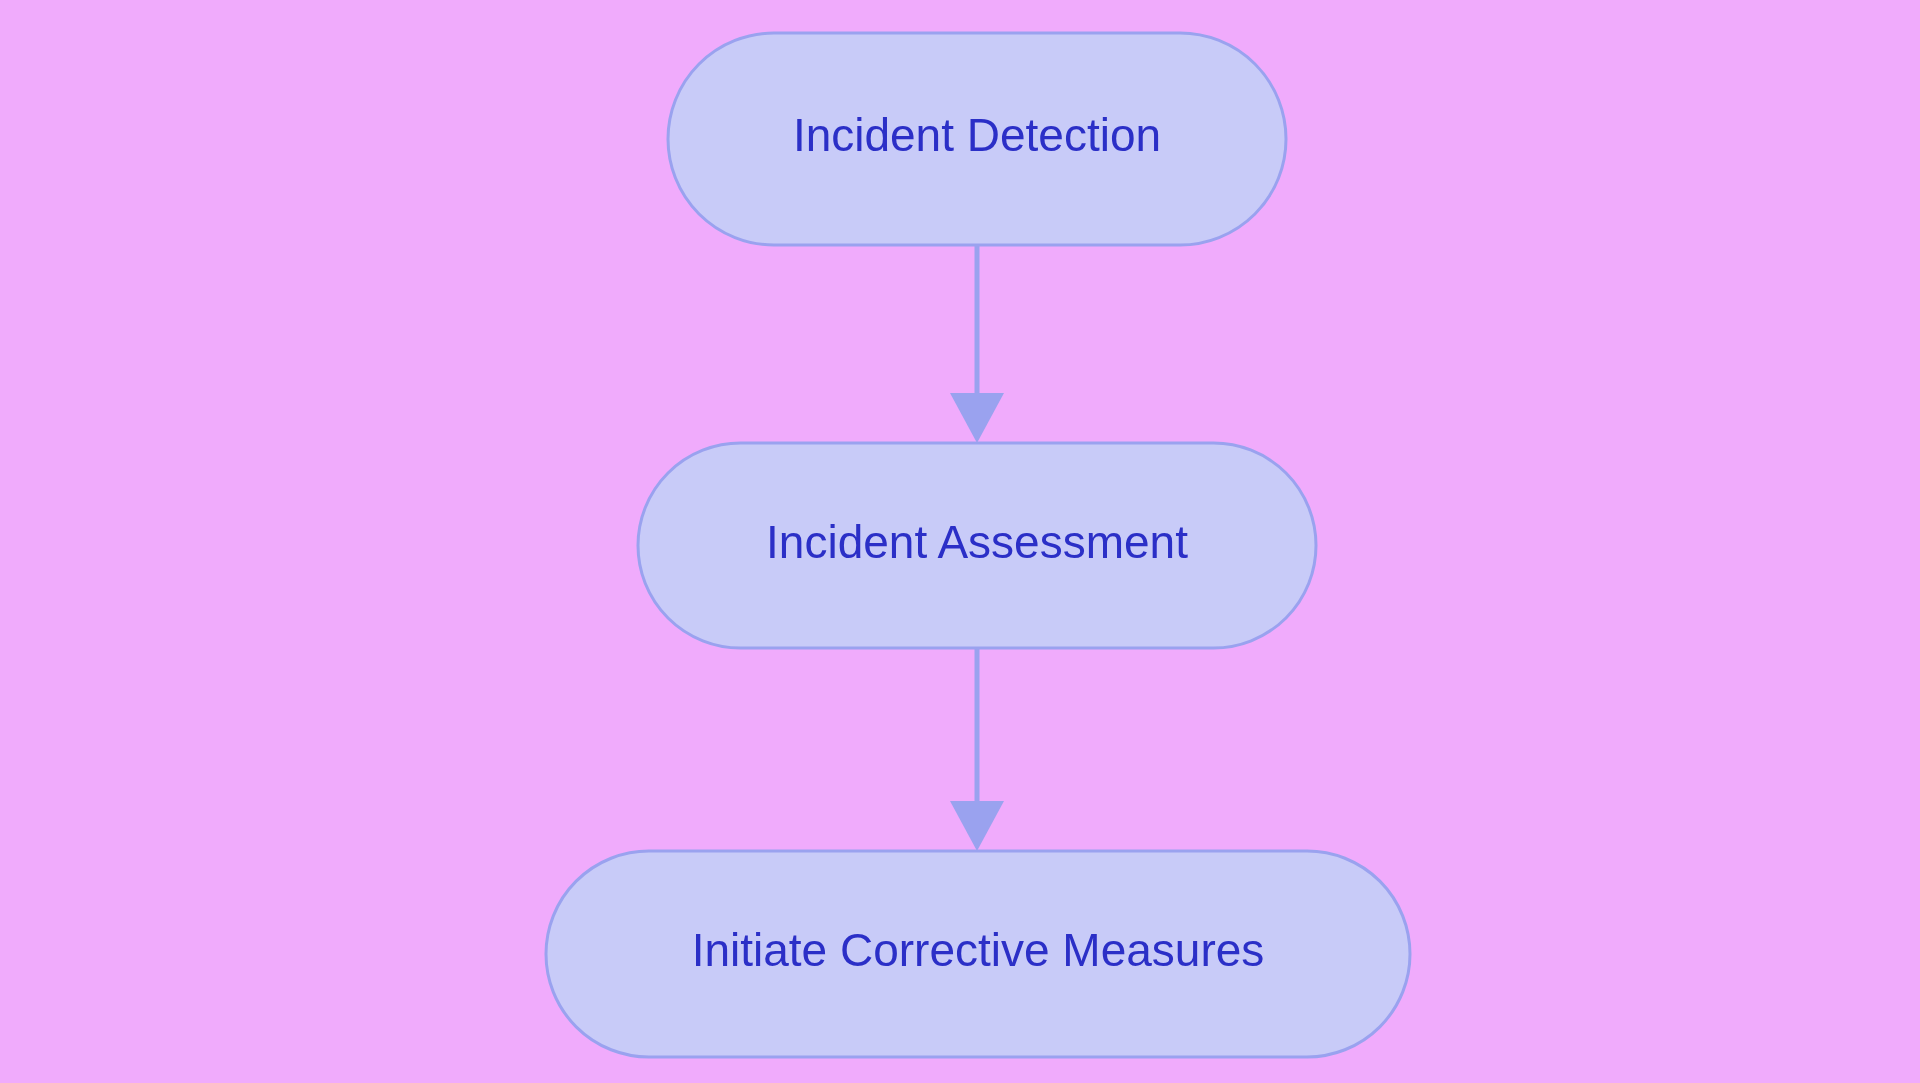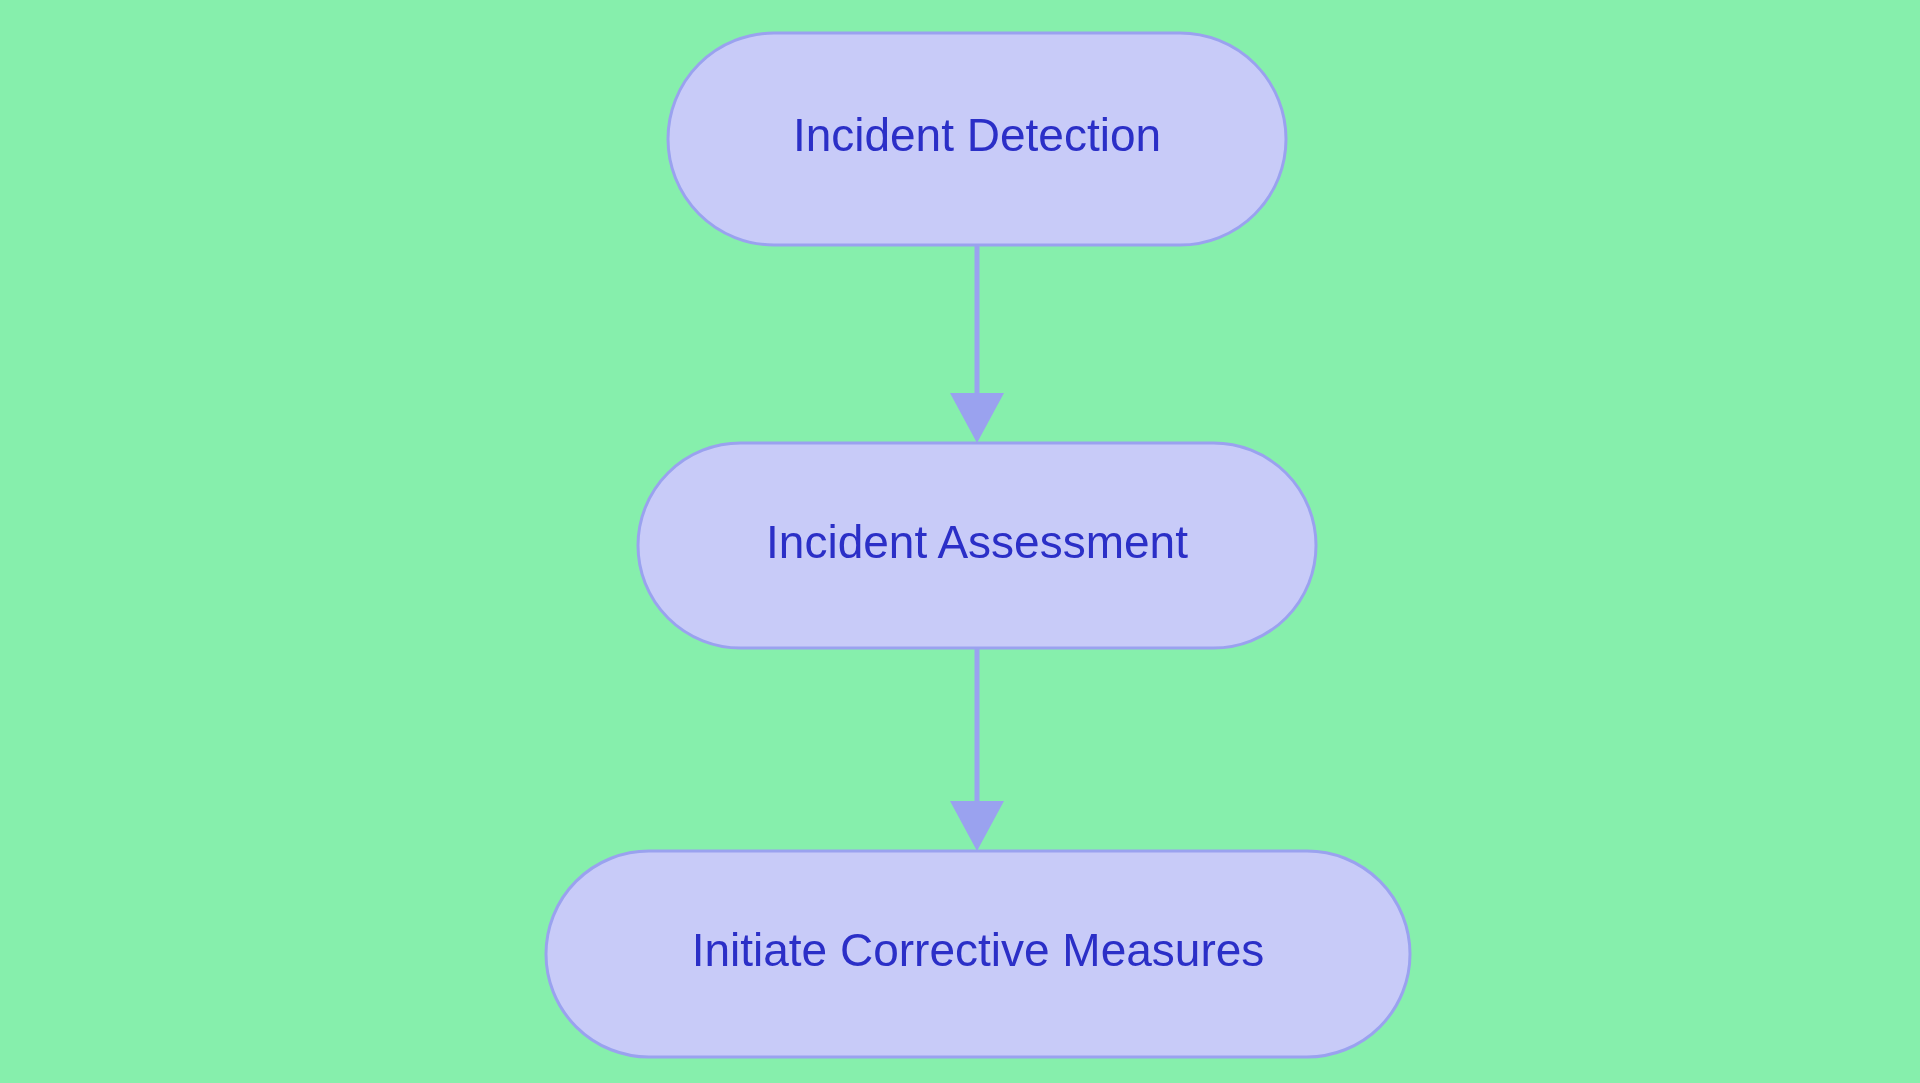--- a/index.html
+++ b/index.html
@@ -38,21 +38,21 @@
     dominant-baseline: middle;
   }
   .edge-line {
     stroke-width: 5;
     fill: none;
   }
 </style>
 </head>
 <body>
 
-<div id="flowchart-canvas" style="background: #86efac; text-align: center;">
+<div id="flowchart-canvas" style="background: #f0abfc; text-align: center;">
 
   <svg class="flow-svg" viewBox="0 0 1920 1083" xmlns="http://www.w3.org/2000/svg">
 
     <g>
       <line id="edge1-line" class="edge-line" x1="977" y1="245" x2="977" y2="400" stroke="#9aa2ef"></line>
       <polygon id="edge1-head" points="977,443 950,393 1004,393" fill="#9aa2ef"></polygon>
     </g>
 
     <g>
       <line id="edge2-line" class="edge-line" x1="977" y1="648" x2="977" y2="808" stroke="#9aa2ef"></line>

